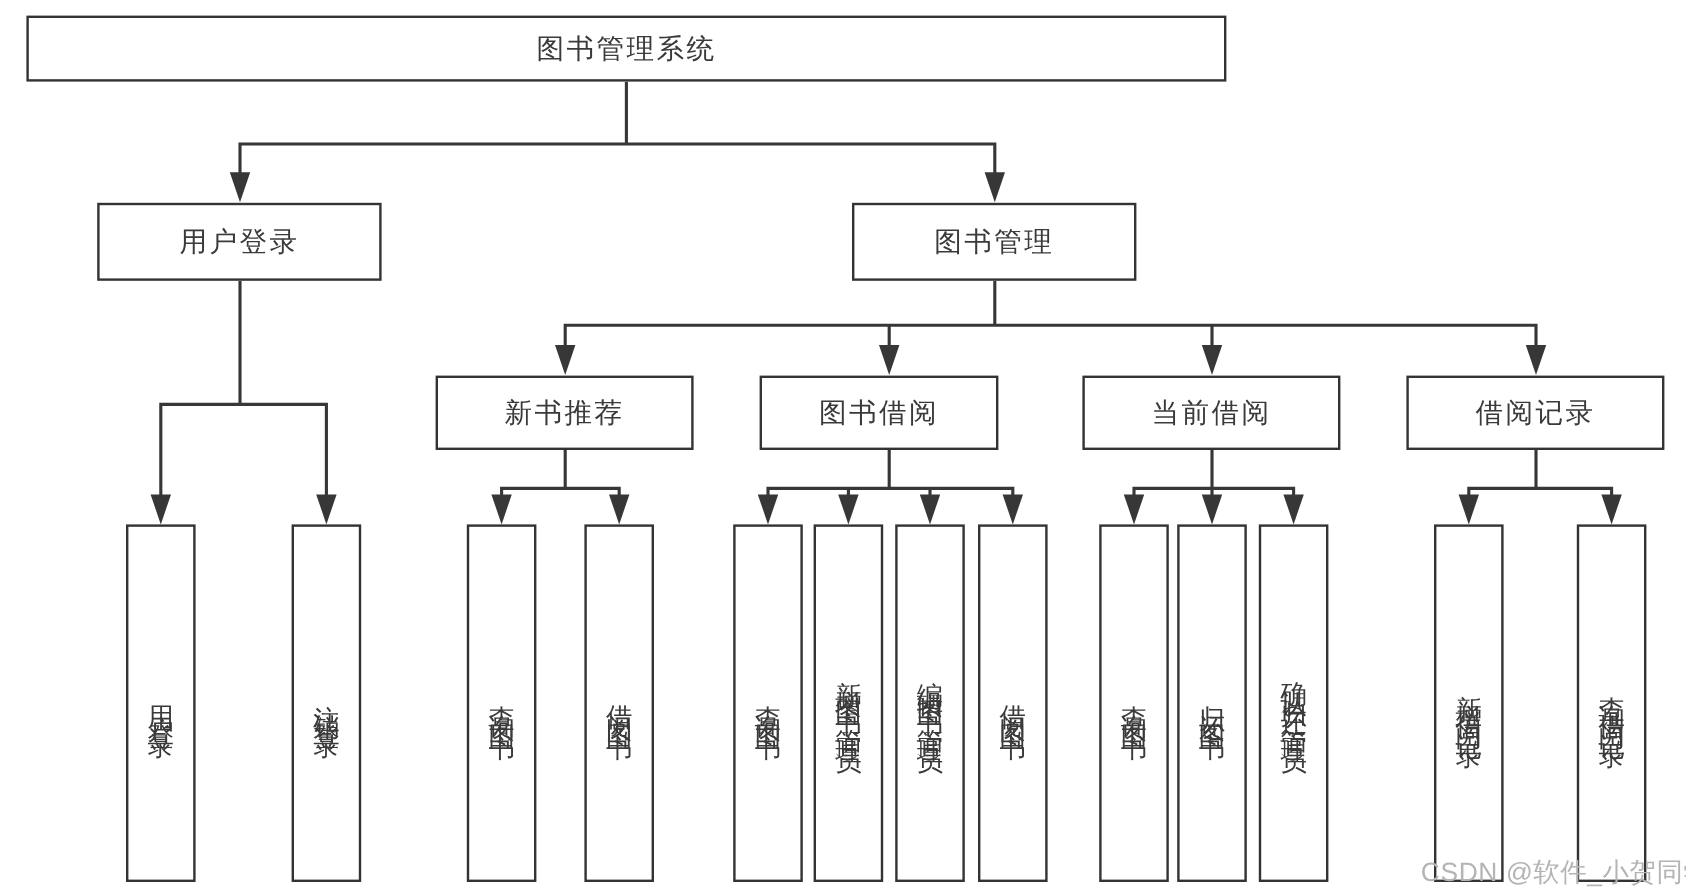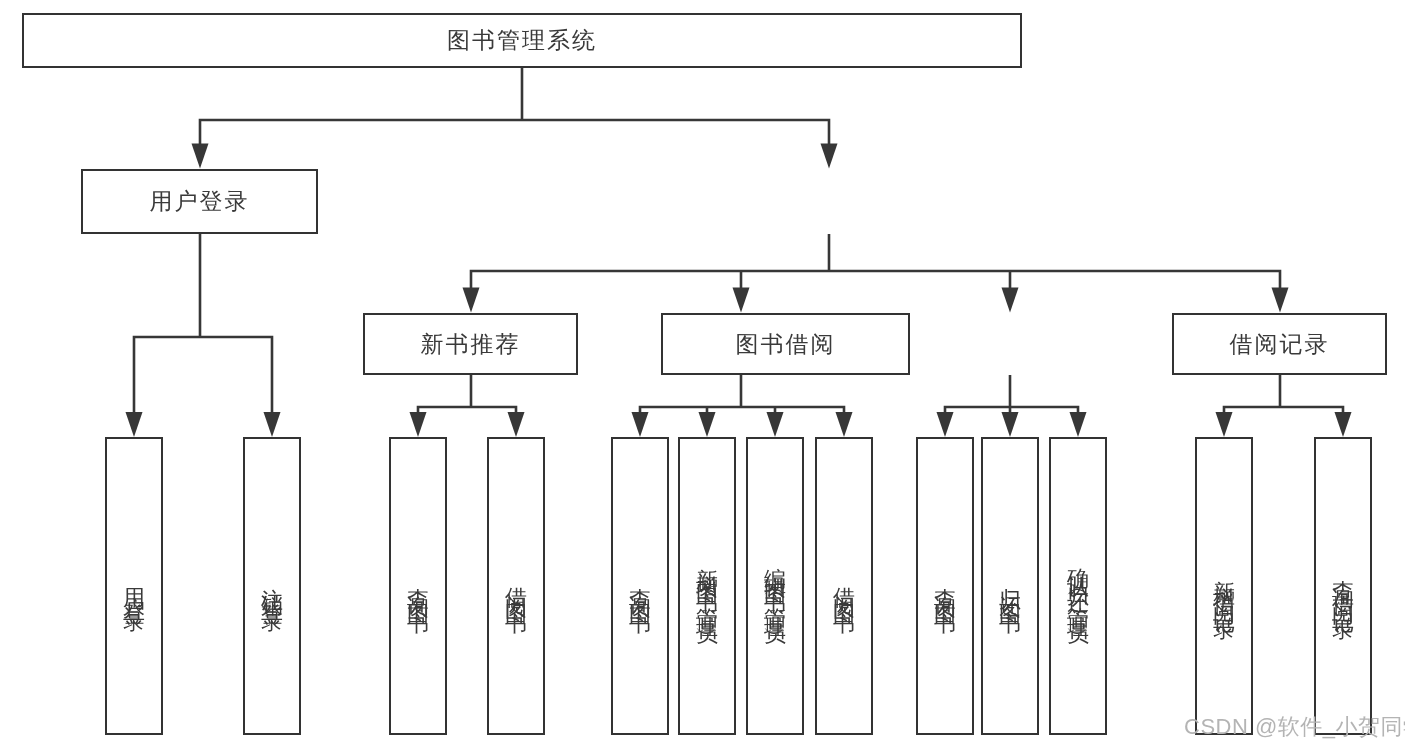--- a/index.html
+++ b/index.html
@@ -92,23 +92,25 @@
     <g>
       <path d="M1280 375 V408 M1224 416 V407 H1343 V416"></path>
       <polygon points="1215.5,412 1232.5,412 1224,437"></polygon>
       <polygon points="1334.5,412 1351.5,412 1343,437"></polygon>
     </g>
   </svg>
 
   <div class="node" style="left:22px;top:13px;width:1000px;height:55px;">图书管理系统</div>
 
   <div class="node" style="left:81px;top:169px;width:237px;height:65px;">用户登录</div>
+  <div class="node" style="left:710px;top:169px;width:237px;height:65px;">图书管理</div>
 
   <div class="node" style="left:363px;top:313px;width:215px;height:62px;text-align:right;">新书推荐</div>
-  <div class="node" style="left:661px;top:313px;width:249px;height:62px;">图书借阅</div>
+  <div class="node" style="left:633px;top:313px;width:199px;height:62px;">图书借阅</div>
+  <div class="node" style="left:902px;top:313px;width:215px;height:62px;">当前借阅</div>
   <div class="node" style="left:1172px;top:313px;width:215px;height:62px;">借阅记录</div>
 
   <div class="node" style="left:105px;top:437px;width:58px;height:298px;">
     <span class="vtext">用户登录</span>
   </div>
   <div class="node" style="left:243px;top:437px;width:58px;height:298px;">
     <span class="vtext">注销登录</span>
   </div>
 
   <div class="node" style="left:389px;top:437px;width:58px;height:298px;">

